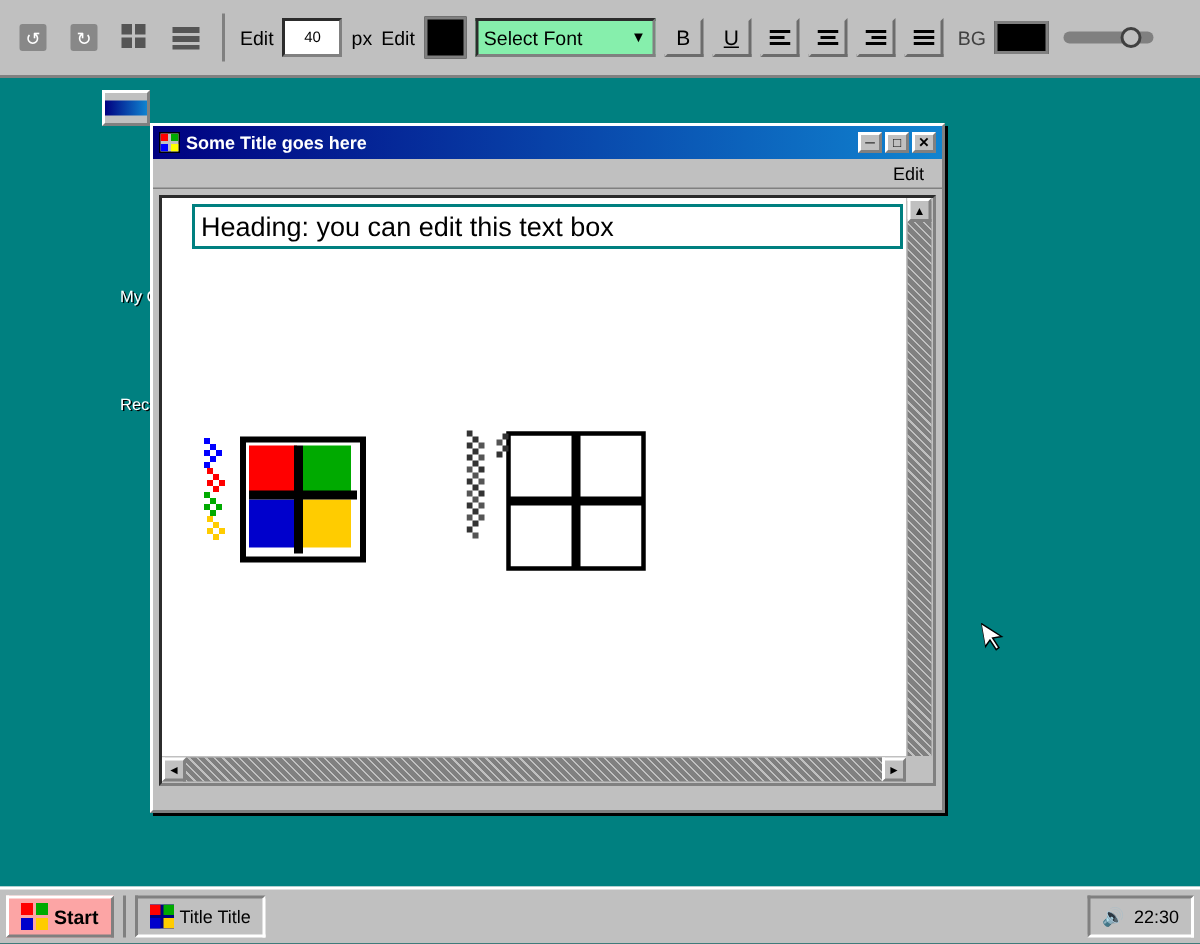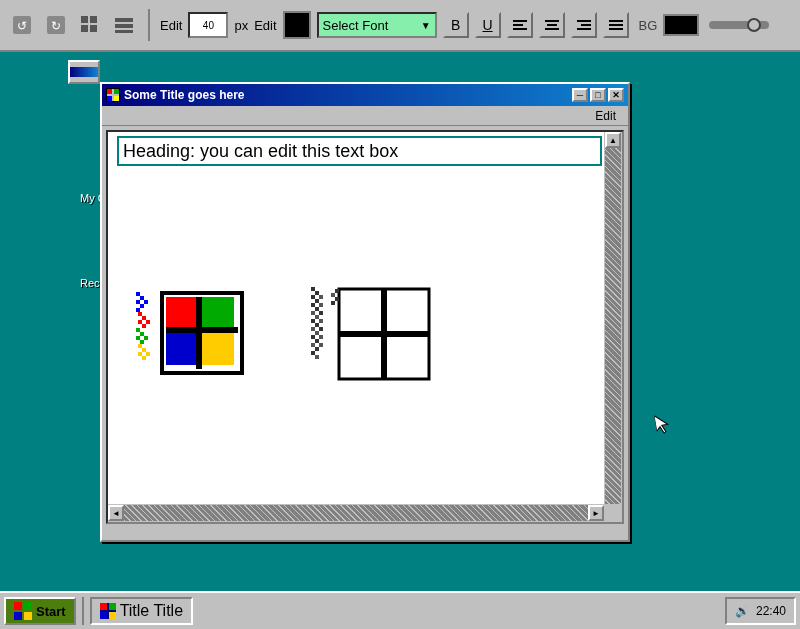--- a/index.html
+++ b/index.html
@@ -168,21 +168,21 @@
       height: calc(100% - 62px);
       border: 2px inset #808080;
       position: relative;
       overflow: hidden;
     }
 
     
     .heading-textbox {
       position: absolute;
       top: 4px;
-      left: 9px;
+      left: 20px;
       right: 20px;
       height: 30px;
       border: 2px solid #008080;
       background: white;
       display: flex;
       align-items: center;
       padding: 0 4px;
     }
     .heading-text {
       font-size: 18px;
@@ -263,21 +263,21 @@
       background: #c0c0c0;
       border-top: 2px solid #ffffff;
       display: flex;
       align-items: center;
       padding: 0 4px;
       gap: 4px;
     }
     .start-btn {
       height: 28px;
       padding: 0 8px;
-      background: #4d7c0f;
+      background: #fca5a5;
       border: 2px solid;
       border-color: #ffffff #808080 #808080 #ffffff;
       display: flex; align-items: center; gap: 4px;
       cursor: pointer;
       font-size: 13px;
       font-weight: bold;
     }
     .start-logo {
       width: 18px; height: 18px;
     }
@@ -287,21 +287,21 @@
       margin: 0 2px;
     }
     .taskbar-item {
       height: 28px;
       padding: 0 8px;
       background: #c0c0c0;
       border: 2px solid;
       border-color: #808080 #ffffff #ffffff #808080;
       display: flex; align-items: center; gap: 4px;
       cursor: pointer;
-      font-size: 16px;
+      font-size: 12px;
     }
     .taskbar-item-icon {
       width: 16px; height: 16px;
       background: #000080;
     }
     .taskbar-clock-area {
       margin-left: auto;
       height: 28px;
       padding: 0 8px;
       background: #c0c0c0;
@@ -430,21 +430,21 @@
   </div>
 </div>
 
 <div id="canvas-area">
 
   <div class="canvas-small-window">
     <div class="small-win-title"></div>
   </div>
 
   <span class="canvas-label" style="left:80px; top:140px;">My C</span>
-  <span class="canvas-label" style="left:80px; top:225px;">Rec</span>
+  <span class="canvas-label" style="left:80px; top:212px;">Rec</span>
 
   <div id="win95-window" style="top:30px; left:100px;">
 
     <div class="win-titlebar">
       <div class="win-title-left">
         <div class="win-title-icon">
           <svg width="12" height="12" viewBox="0 0 12 12">
             <rect x="0" y="0" width="5" height="5" fill="#ff0000"></rect>
             <rect x="7" y="0" width="5" height="5" fill="#00aa00"></rect>
             <rect x="0" y="7" width="5" height="5" fill="#0000ff"></rect>
@@ -608,16 +608,16 @@
           <rect x="0" y="0" width="7" height="7" fill="#ff0000"></rect>
           <rect x="9" y="0" width="7" height="7" fill="#00aa00"></rect>
           <rect x="0" y="9" width="7" height="7" fill="#0000cc"></rect>
           <rect x="9" y="9" width="7" height="7" fill="#ffcc00"></rect>
         </svg>
       </div>
       <span>Title Title</span>
     </div>
     <div class="taskbar-clock-area">
       <span>🔊</span>
-      <span>22:40</span>
+      <span>22:30</span>
     </div>
   </div>
 </div>
 
 </body></html>

